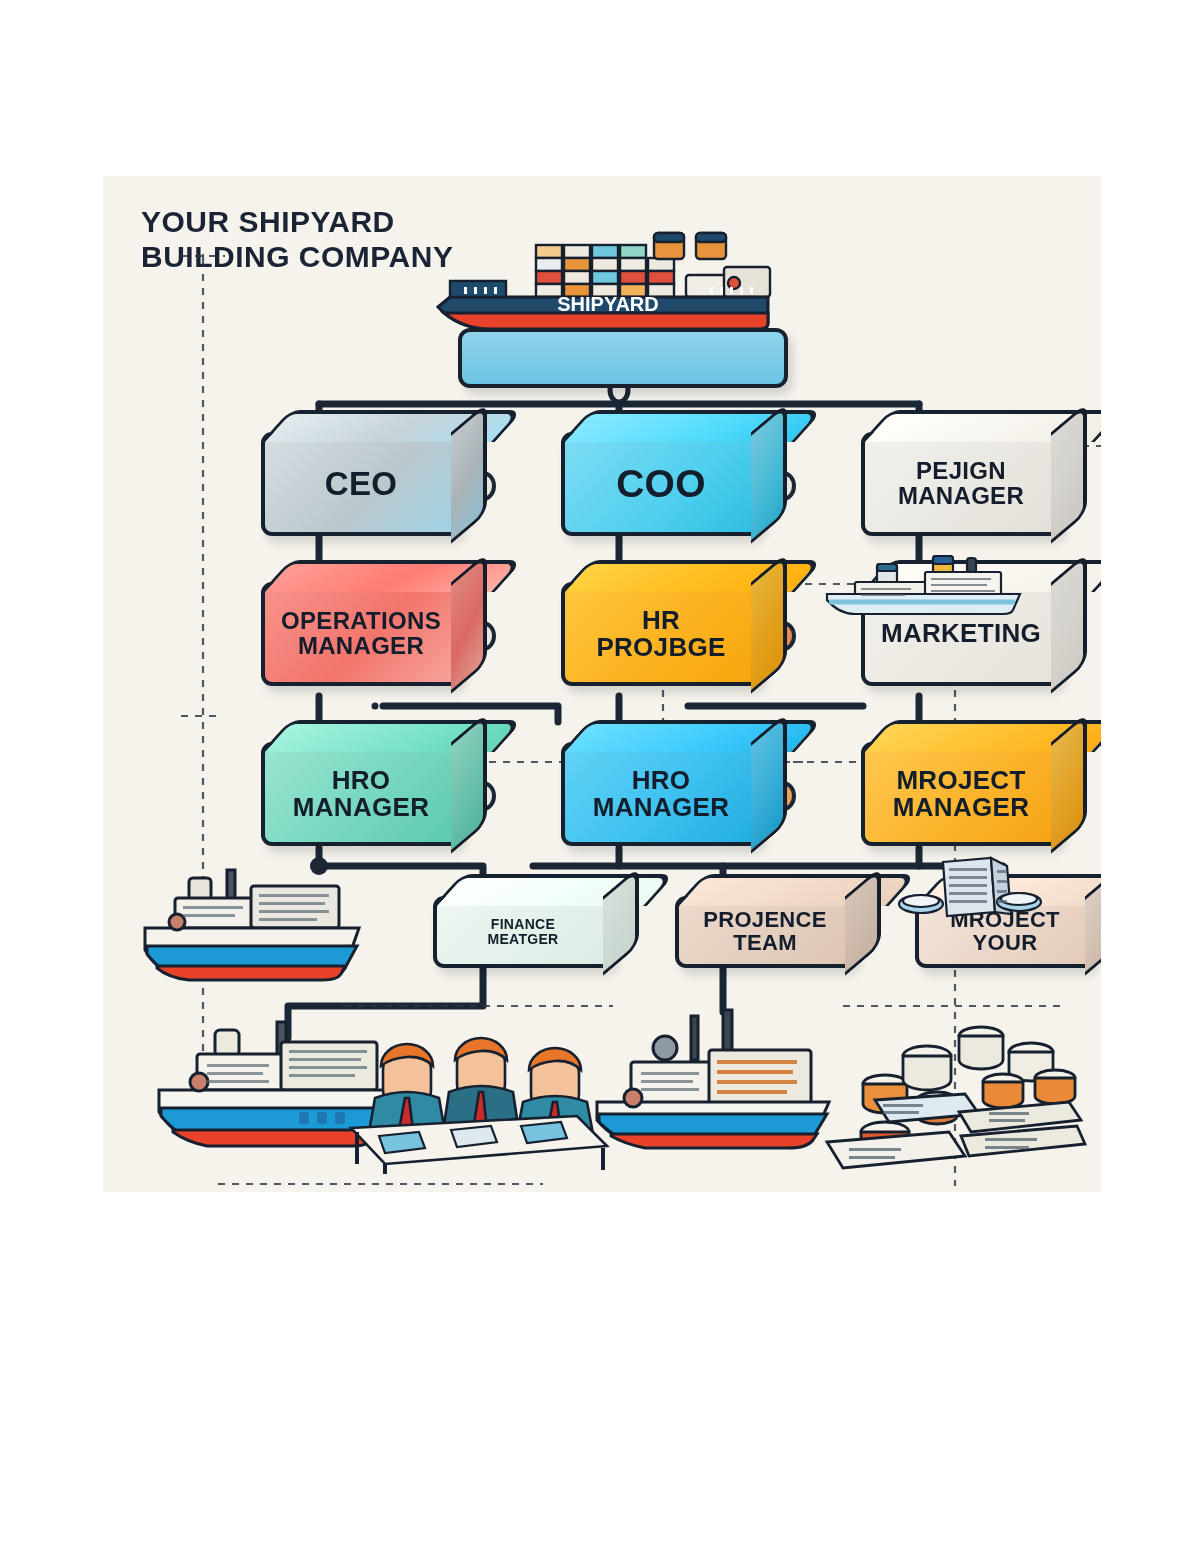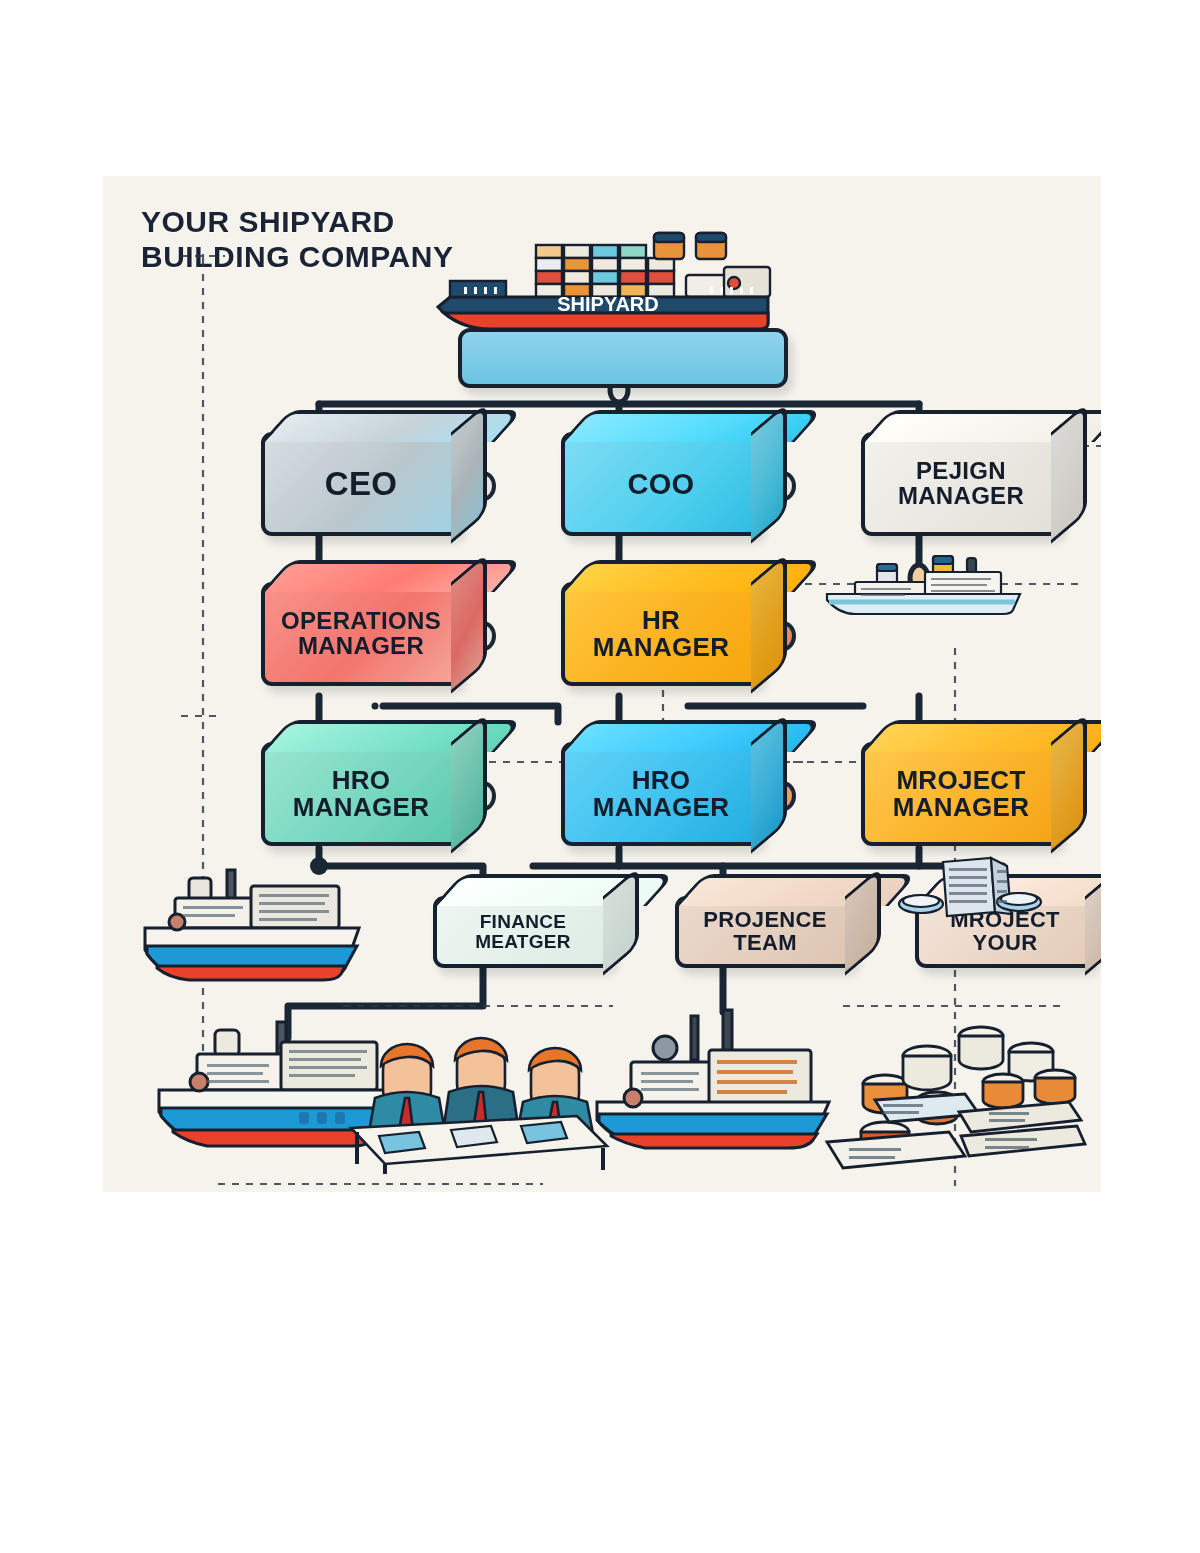--- a/index.html
+++ b/index.html
@@ -266,63 +266,67 @@
   </svg>
 
   <div id="platform"></div>
 
   <div class="node" style="left:118px; top:256px; width:200px; height:104px;
               background:linear-gradient(135deg,#d6dee2 0%,#bcc7cc 55%,#9fd3e6 100%); font-size:33px;">
     <span class="lbl">CEO</span>
   </div>
 
   <div class="node" style="left:418px; top:256px; width:200px; height:104px;
-              background:linear-gradient(135deg,#7fdcf4 0%,#4fcfee 60%,#2fbde2 100%); font-size:29px;">
+              background:linear-gradient(135deg,#7fdcf4 0%,#4fcfee 60%,#2fbde2 100%); font-size:39px;">
     <span class="lbl">COO</span>
   </div>
 
   <div class="node" style="left:718px; top:256px; width:200px; height:104px;
               background:linear-gradient(135deg,#f3f1ec 0%,#e3e0d9 100%); font-size:24px;">
     <span class="lbl">PEJIGN
 MANAGER</span>
   </div>
 
   <div class="node" style="left:118px; top:406px; width:200px; height:104px;
               background:linear-gradient(135deg,#f8938b 0%,#f2756d 55%,#f6a59a 100%); font-size:24px;">
     <span class="lbl">OPERATIONS
 MANAGER</span>
   </div>
 
   <div class="node" style="left:418px; top:406px; width:200px; height:104px;
               background:linear-gradient(135deg,#ffc73f 0%,#fbb21f 55%,#f7a60d 100%); font-size:26px;">
     <span class="lbl">HR
-MANAGER</span>
-  </div>
-
+PROJBGE</span>
+  </div>
+
+  <div class="node" style="left:718px; top:406px; width:200px; height:104px;
+              background:linear-gradient(135deg,#f2f0ea 0%,#e6e3db 100%); font-size:26px;">
+    <span class="lbl">MARKETING</span>
+  </div>
 
   <div class="node" style="left:118px; top:566px; width:200px; height:104px;
               background:linear-gradient(135deg,#9ae5d1 0%,#77d7bf 55%,#5cc9ae 100%); font-size:26px;">
     <span class="lbl">HRO
 MANAGER</span>
   </div>
 
   <div class="node" style="left:418px; top:566px; width:200px; height:104px;
               background:linear-gradient(135deg,#63d3f6 0%,#3ec1ef 55%,#22ade0 100%); font-size:26px;">
     <span class="lbl">HRO
 MANAGER</span>
   </div>
 
   <div class="node" style="left:718px; top:566px; width:200px; height:104px;
               background:linear-gradient(135deg,#ffc84f 0%,#fbb42c 55%,#f5a416 100%); font-size:26px;">
     <span class="lbl">MROJECT
 MANAGER</span>
   </div>
 
   <div class="node" style="left:290px; top:720px; width:180px; height:72px;
-              background:linear-gradient(135deg,#eef6f1 0%,#ddece4 100%); font-size:19px;">
+              background:linear-gradient(135deg,#eef6f1 0%,#ddece4 100%); font-size:14px;">
     <span class="lbl">FINANCE
 MEATGER</span>
   </div>
 
   <div class="node" style="left:532px; top:720px; width:180px; height:72px;
               background:linear-gradient(135deg,#ecd9cb 0%,#ddc5b2 100%); font-size:22px;">
     <span class="lbl">PROJENCE
 TEAM</span>
   </div>
 

